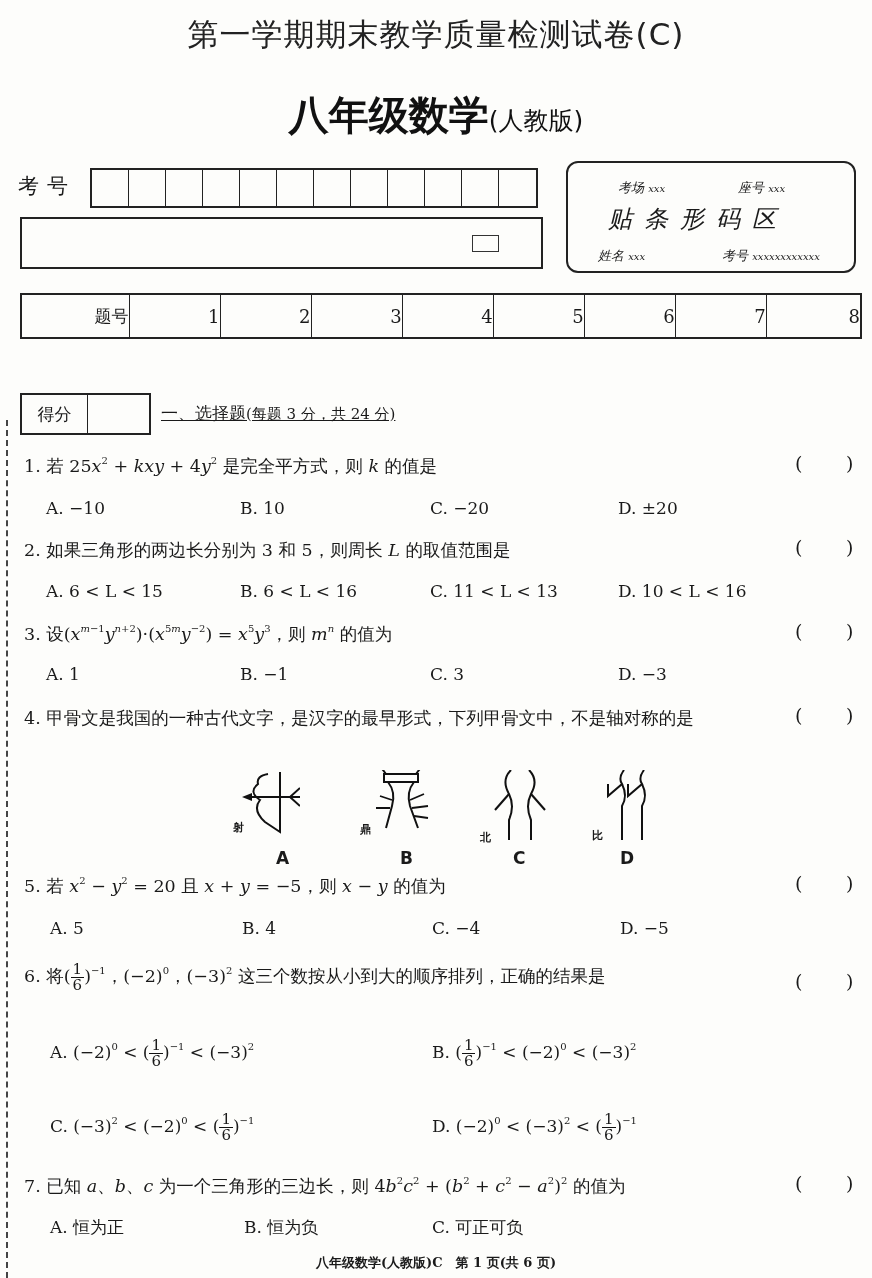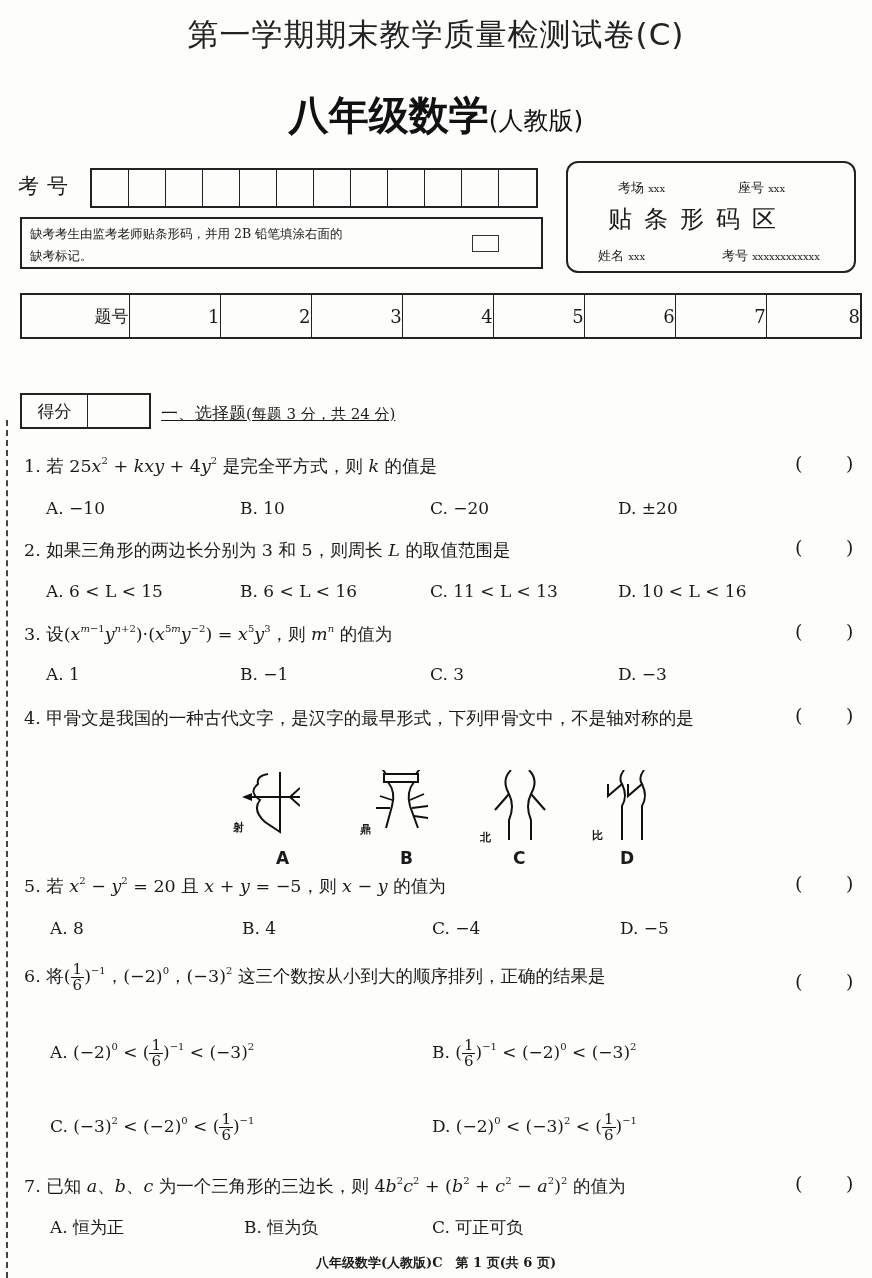--- a/index.html
+++ b/index.html
@@ -24,38 +24,38 @@
 
   .absent-box { position: absolute; left: 20px; top: 217px; width: 523px; height: 52px;
     border: 2px solid #222; display: flex; }
   .absent-label { width: 106px; border-right: 1.5px solid #222; display: flex; align-items: center;
     justify-content: center; font-size: 18px; font-weight: bold; font-family: "DejaVu Sans", sans-serif; }
   .absent-text { padding: 4px 8px; font-size: 12.5px; line-height: 22px; width: 340px; }
   .absent-mark { position: absolute; left: 450px; top: 16px; width: 27px; height: 17px; border: 1.5px solid #333; }
 
   
   .barcode-zone { position: absolute; left: 566px; top: 161px; width: 290px; height: 112px;
-    border: 2px solid #222; border-radius: 12px; }
+    border: 2px solid #222; border-radius: 12px; font-style: italic; }
   .barcode-zone .row1 { position: absolute; top: 16px; left: 0; width: 100%; font-size: 13px; }
   .barcode-zone .row1 .f1 { position: absolute; left: 50px; }
   .barcode-zone .row1 .f2 { position: absolute; left: 170px; }
   .barcode-zone .zone-title { position: absolute; top: 40px; left: 40px; font-size: 24px; letter-spacing: 12px; }
   .barcode-zone .row3 { position: absolute; top: 84px; left: 0; width: 100%; font-size: 13px; }
   .barcode-zone .row3 .f1 { position: absolute; left: 30px; }
   .barcode-zone .row3 .f2 { position: absolute; left: 130px; margin-left: 24px; }
   .small-x { font-size: 10px; }
 
   
   .answer-table { position: absolute; left: 20px; top: 293px; width: 842px; border-collapse: collapse;
     border: 2.5px solid #222; }
   .answer-table td { border: 1.5px solid #222; height: 44px; text-align: right; font-size: 18px; }
   .answer-table td.head { width: 108px; font-family: "DejaVu Sans", sans-serif; font-size: 17px; }
 
   
-  .score-box { position: absolute; left: 20px; top: 393px; width: 131px; height: 36px; border: 2px solid #222; display: flex; }
+  .score-box { position: absolute; left: 20px; top: 393px; width: 131px; height: 42px; border: 2px solid #222; display: flex; }
   .score-box .lbl { width: 66px; border-right: 1.5px solid #222; display: flex; align-items: center; justify-content: center;
     font-size: 17px; font-family: "DejaVu Sans", sans-serif; }
   .section-title { position: absolute; left: 161px; top: 402px; font-size: 17px; font-family: "DejaVu Sans", sans-serif; text-decoration: underline; }
   .section-title .note { font-family: "DejaVu Serif", serif; font-size: 15px; }
 
   .q { position: absolute; left: 24px; font-size: 17.5px; white-space: nowrap; }
   .paren { position: absolute; font-size: 19px; }
   .paren.l { left: 795px; }
   .paren.r { left: 846px; }
   .opt { position: absolute; font-size: 17px; white-space: nowrap; }
@@ -92,21 +92,20 @@
   <div class="cell"></div>
   <div class="cell"></div>
   <div class="cell"></div>
   <div class="cell"></div>
   <div class="cell"></div>
   <div class="cell"></div>
   <div class="cell"></div>
 </div>
 
 <div class="absent-box">
-  <div class="absent-text">缺考考生由监考老师贴条形码，并用 2B 铅笔填涂右面的缺考标记。</div>
   <div class="absent-mark"></div>
 </div>
 
 <div class="barcode-zone">
   <div class="row1">
     <span class="f1"><span>考场</span> <span class="small-x">xxx</span></span>
     <span class="f2"><span>座号</span> <span class="small-x">xxx</span></span>
   </div>
   <div class="zone-title">贴条形码区</div>
   <div class="row3">
@@ -208,21 +207,21 @@
       <path d="M42 14 Q48 26 42 36 L42 70" fill="none" stroke="#111" stroke-width="2"></path>
     </svg>
   </div>
   <span class="fig-cap" style="left:362px;top:58px">比</span>
   <span class="fig-letter" style="left:390px">D</span>
 </div>
 
 <div class="q" style="top:874px"><span>5.</span> 若 <i>x</i><sup>2</sup> − <i>y</i><sup>2</sup> = 20 且 <i>x</i> + <i>y</i> = −5，则 <i>x</i> − <i>y</i> 的值为</div>
 <span class="paren l" style="top:872px">(</span>
 <span class="paren r" style="top:872px">)</span>
-<div class="opt" style="left:50px;top:918px">A. 8</div>
+<div class="opt" style="left:50px;top:918px">A. 5</div>
 <div class="opt" style="left:242px;top:918px">B. 4</div>
 <div class="opt" style="left:432px;top:918px">C. −4</div>
 <div class="opt" style="left:620px;top:918px">D. −5</div>
 
 <div class="q" style="top:962px"><span>6.</span> 将(<span class="frac"><span class="n">1</span><span class="d">6</span></span>)<sup>−1</sup>，(−2)<sup>0</sup>，(−3)<sup>2</sup> 这三个数按从小到大的顺序排列，正确的结果是</div>
 <span class="paren l" style="top:970px">(</span>
 <span class="paren r" style="top:970px">)</span>
 <div class="opt" style="left:50px;top:1038px">A. (−2)<sup>0</sup> &lt; (<span class="frac"><span class="n">1</span><span class="d">6</span></span>)<sup>−1</sup> &lt; (−3)<sup>2</sup></div>
 <div class="opt" style="left:432px;top:1038px">B. (<span class="frac"><span class="n">1</span><span class="d">6</span></span>)<sup>−1</sup> &lt; (−2)<sup>0</sup> &lt; (−3)<sup>2</sup></div>
 <div class="opt" style="left:50px;top:1112px">C. (−3)<sup>2</sup> &lt; (−2)<sup>0</sup> &lt; (<span class="frac"><span class="n">1</span><span class="d">6</span></span>)<sup>−1</sup></div>

